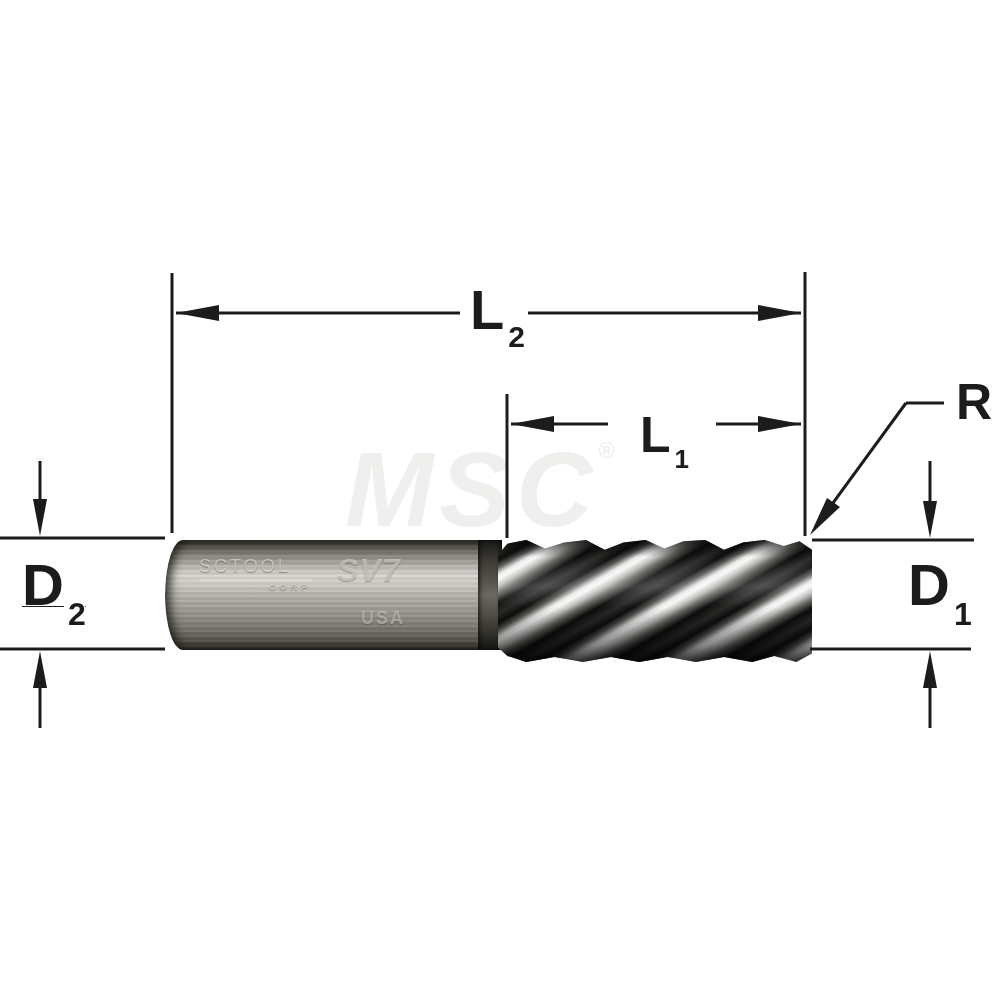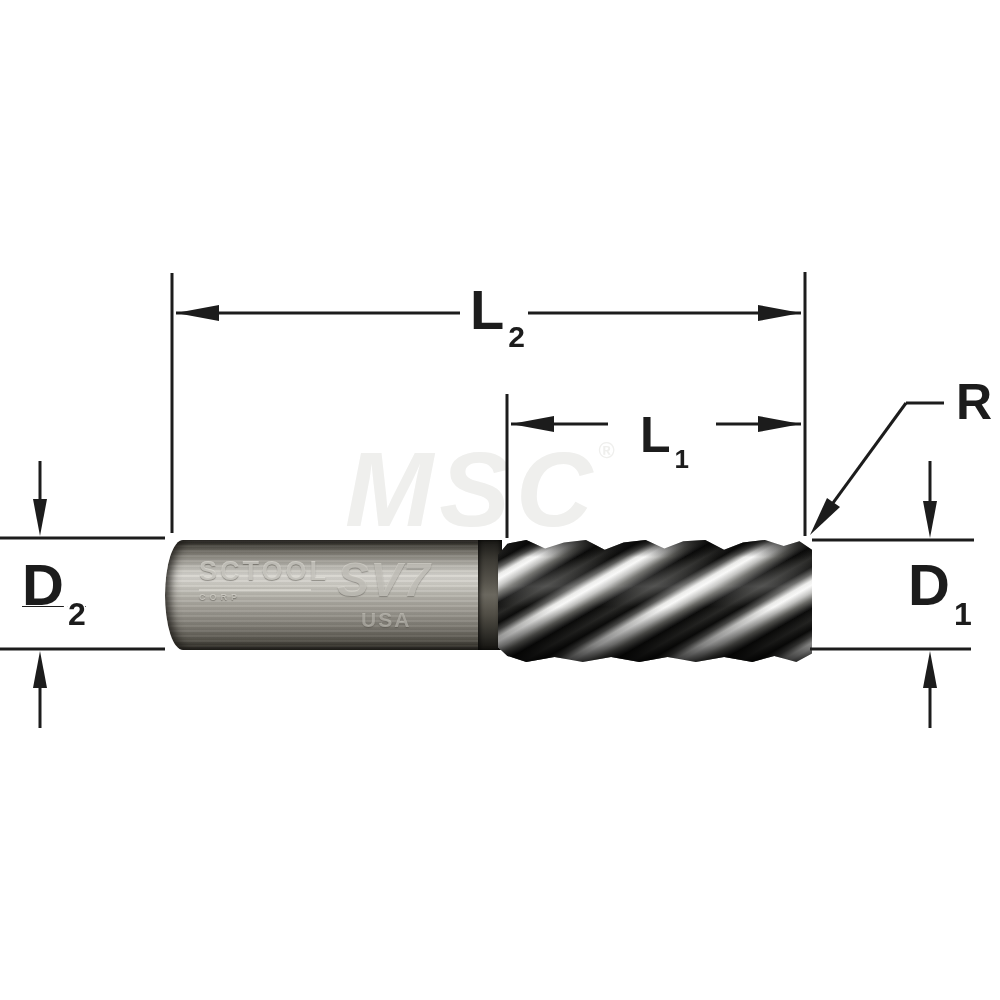--- a/index.html
+++ b/index.html
@@ -43,29 +43,29 @@
     background:
       repeating-linear-gradient(180deg, rgba(255,255,255,0.05) 0 2px, rgba(0,0,0,0.05) 2px 5px),
       linear-gradient(180deg,
         #211f1c 0%, #4a4841 5%, #7d7a72 12%, #b9b7b0 24%,
         var(--metal-light,#d8d6d0) 32%, #cfcdc6 40%, #b7b5ad 50%, #a5a29a 60%,
         #918e86 70%, #7a776f 80%, #5a574f 90%, #36342e 97%, var(--metal-dark,#1d1c19) 100%);
     box-shadow:inset 8px 0 10px -3px rgba(28,26,22,0.85), inset -4px 0 6px -2px rgba(40,38,34,0.5);
   }
   .brand-block{position:absolute;left:34px;top:16px;color:rgba(235,233,226,0.6);
     text-shadow:0 1px 1px rgba(60,58,52,0.45);}
-  .brand-name{font-size:27px;font-weight:bold;letter-spacing:3px;}
+  .brand-name{font-size:18px;font-weight:normal;letter-spacing:3px;}
   .brand-rule{border-top:2px solid rgba(232,230,222,0.5);margin-top:2px;width:112px;
-    display:flex;justify-content:flex-start;}
+    display:flex;justify-content:flex-end;}
   .brand-suffix{font-size:9px;font-weight:bold;letter-spacing:4px;color:rgba(228,226,218,0.55);
     padding-top:1px;}
-  .series-logo{position:absolute;left:172px;top:12px;font-size:48px;font-weight:bold;
+  .series-logo{position:absolute;left:172px;top:12px;font-size:32px;font-weight:bold;
     font-style:italic;letter-spacing:1px;color:rgba(230,228,220,0.55);
     text-shadow:0 1px 1px rgba(60,58,52,0.4);}
-  .origin-text{position:absolute;left:196px;top:68px;font-size:21px;font-weight:bold;
+  .origin-text{position:absolute;left:196px;top:68px;font-size:18px;font-weight:bold;
     letter-spacing:2px;color:rgba(218,216,208,0.5);text-shadow:0 1px 1px rgba(60,58,52,0.35);}
   
   .neck{
     position:absolute;left:478px;top:540px;width:24px;height:110px;z-index:3;
     background:linear-gradient(180deg,
       #191815 0%, #3c3a34 18%, #57544c 38%, #6b685f 50%,
       #504d45 68%, #2b2a25 88%, #141310 100%);
     box-shadow:inset 3px 0 4px -1px rgba(0,0,0,0.6), inset -3px 0 4px -1px rgba(0,0,0,0.6);
   }
   

